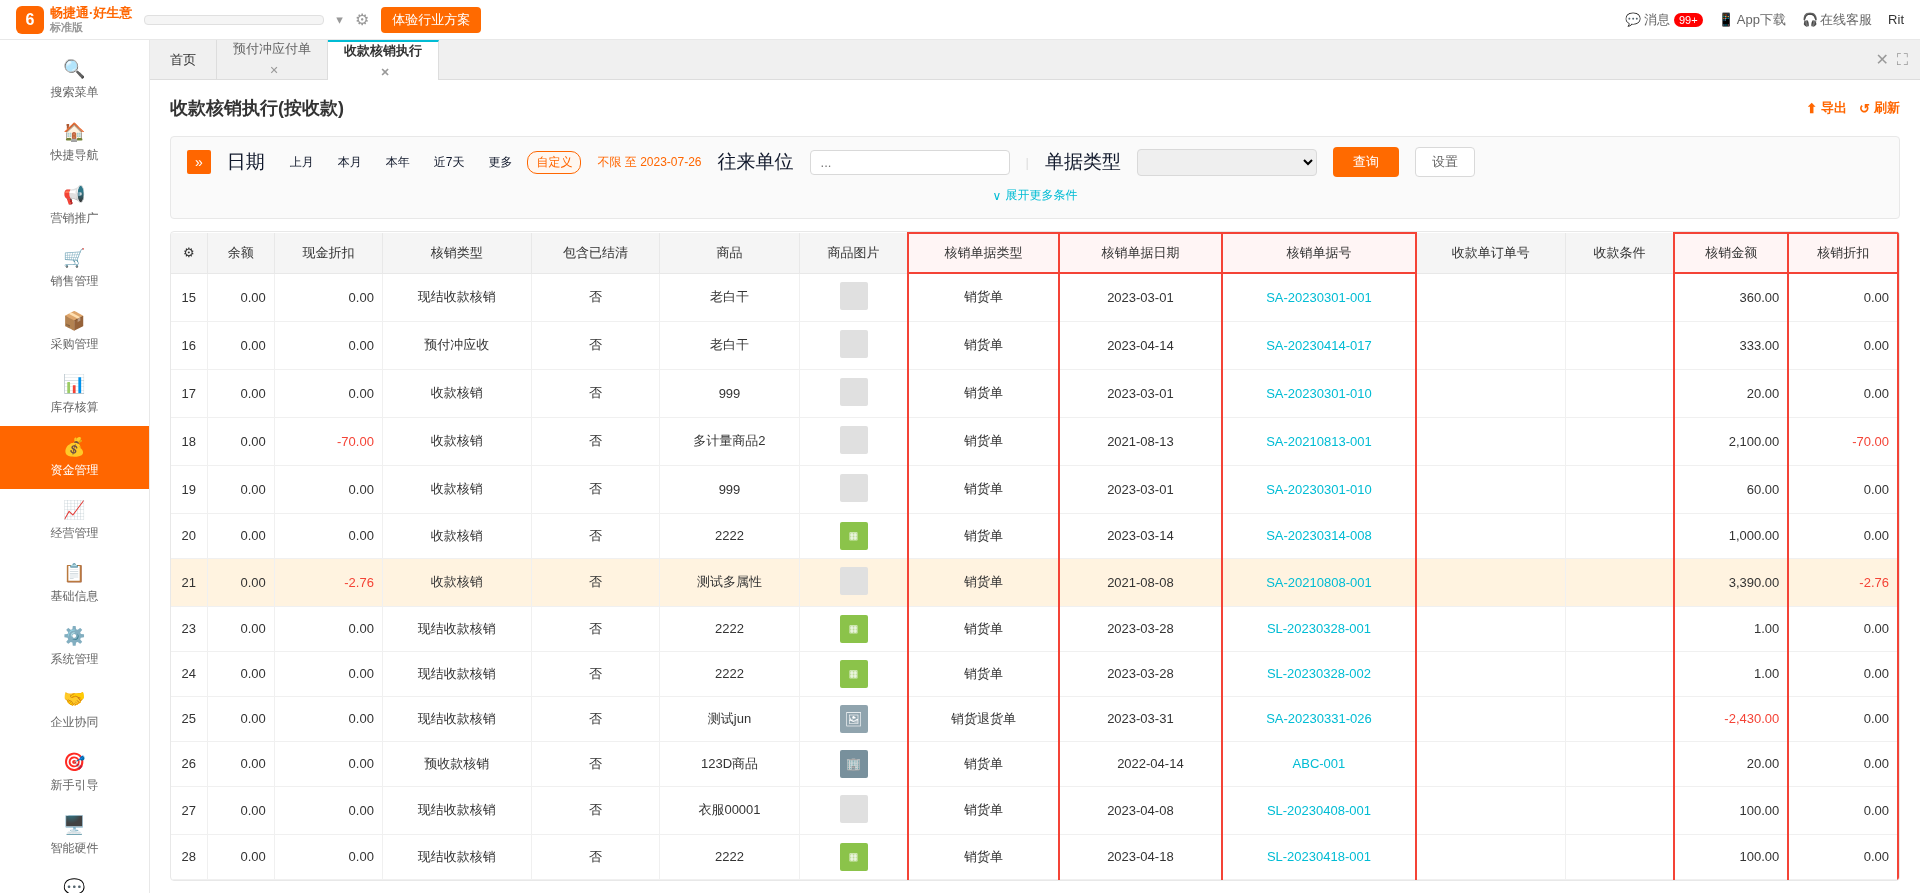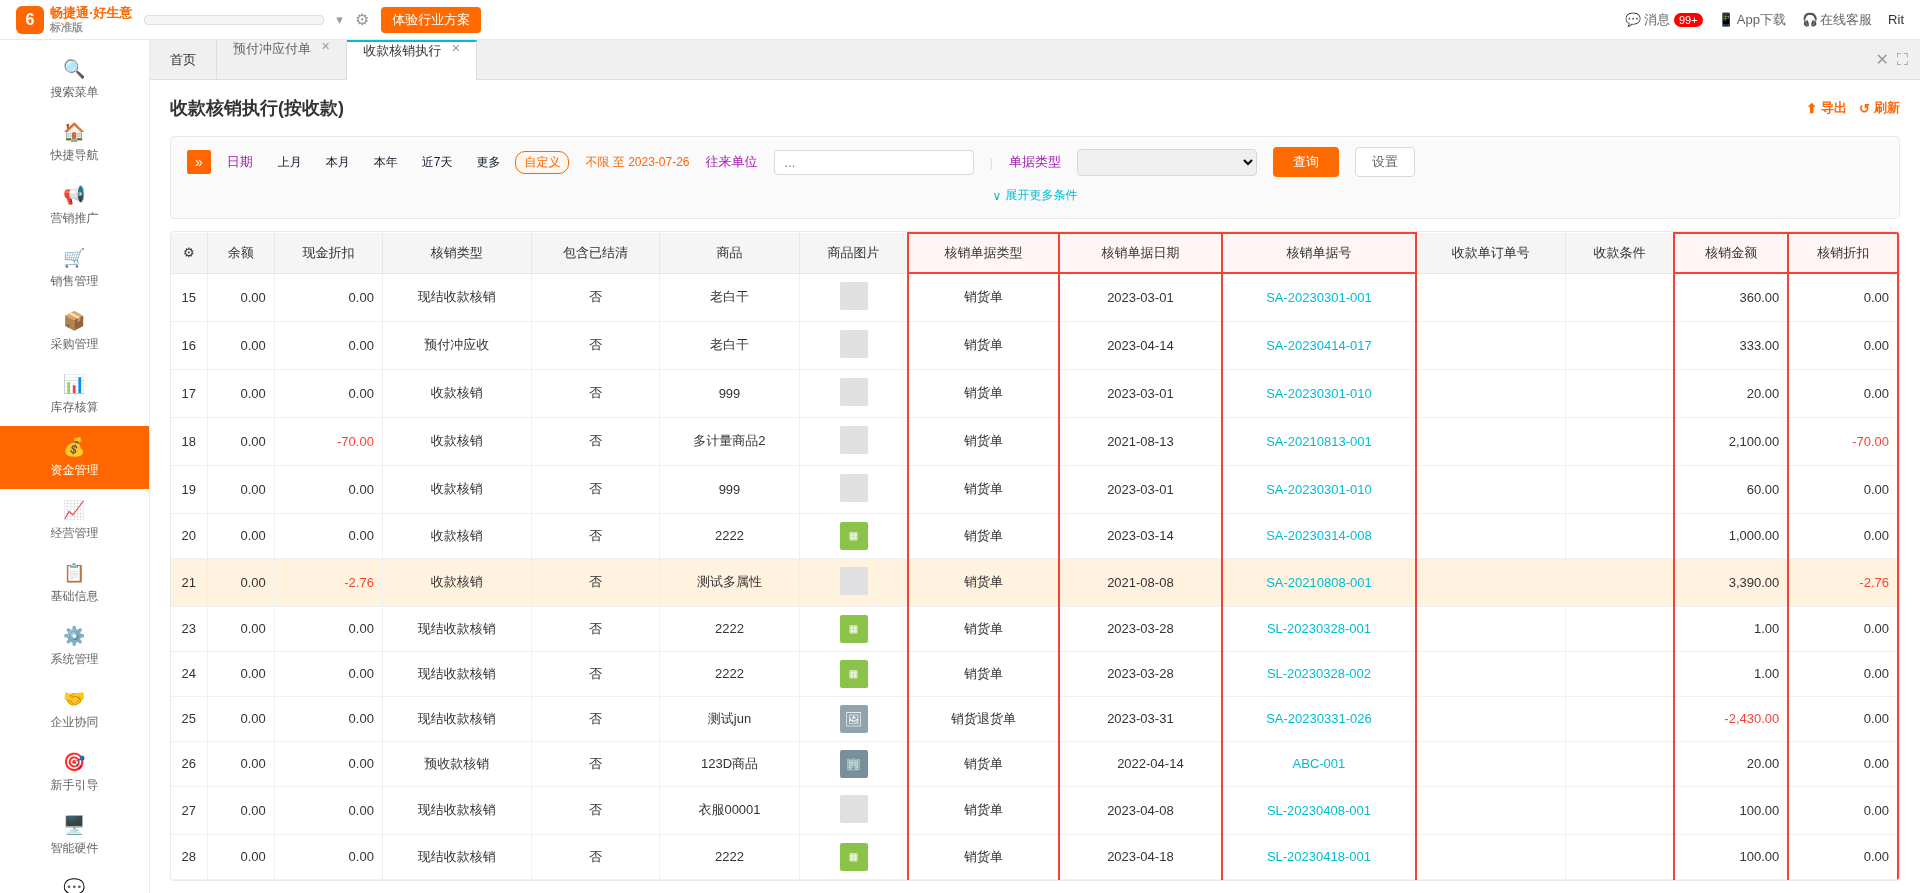--- a/index.html
+++ b/index.html
@@ -21,36 +21,36 @@
     .sidebar { width: 150px; background: #fff; border-right: 1px solid #e8e8e8; display: flex; flex-direction: column; padding-top: 8px; flex-shrink: 0; }
     .sidebar-item { display: flex; flex-direction: column; align-items: center; padding: 10px 0; cursor: pointer; color: #666; font-size: 12px; gap: 4px; }
     .sidebar-item.active { color: #fff; background: #f60; }
     .sidebar-item .s-icon { font-size: 18px; }
 
     
     .main { flex: 1; display: flex; flex-direction: column; overflow: hidden; }
 
     
     .tab-bar { height: 40px; background: #f0f0f0; display: flex; align-items: center; border-bottom: 1px solid #ddd; padding-left: 0; position: relative; }
-    .tab { height: 40px; display: flex; align-items: flex-start; padding: 0 16px; cursor: pointer; font-size: 13px; color: #666; border-right: 1px solid #ddd; gap: 6px; }
-    .tab.active { background: #fff; color: #333; font-weight: 400; border-top: 2px solid #00bcd4; }
+    .tab { height: 40px; display: flex; align-items: center; padding: 0 16px; cursor: pointer; font-size: 13px; color: #666; border-right: 1px solid #ddd; gap: 6px; flex-direction: column; }
+    .tab.active { background: #fff; color: #333; font-weight: 700; border-top: 2px solid #00bcd4; }
     .tab-close { font-size: 11px; color: #999; cursor: pointer; margin-left: 4px; }
     .tab-home { padding: 0 20px; font-size: 13px; color: #333; cursor: pointer; border-right: 1px solid #ddd; height: 40px; display: flex; align-items: center; }
     .tab-bar-right { position: absolute; right: 0; display: flex; align-items: center; gap: 8px; padding-right: 12px; height: 40px; }
     .tab-bar-right span { color: #999; cursor: pointer; font-size: 16px; }
 
     
     .page-content { flex: 1; padding: 16px 20px; background: #fff; overflow-y: auto; }
     .page-title { font-size: 18px; font-weight: bold; color: #333; margin-bottom: 16px; display: flex; justify-content: space-between; align-items: center; }
     .page-title-actions { display: flex; gap: 12px; font-size: 13px; color: #f60; cursor: pointer; }
 
     
     .filter-bar { background: #fafafa; border: 1px solid #e8e8e8; border-radius: 4px; padding: 10px 16px; margin-bottom: 12px; }
     .filter-row { display: flex; align-items: center; gap: 16px; flex-wrap: wrap; }
-    .filter-label { color: #a21caf; font-size: 13px; }
+    .filter-label { color: #0f172a; font-size: 19px; }
     .filter-date-btns { display: flex; gap: 6px; }
     .filter-date-btn { padding: 2px 8px; font-size: 12px; color: #0f172a; cursor: pointer; border: 1px solid transparent; border-radius: 2px; }
     .filter-date-btn.active { background: #fff7f0; color: #f60; border-color: #f60; border-radius: 10px; }
     .filter-input { border: 1px solid #d9d9d9; border-radius: 4px; padding: 4px 10px; font-size: 13px; width: 200px; outline: none; }
     .filter-select { border: 1px solid #d9d9d9; border-radius: 4px; padding: 4px 10px; font-size: 13px; width: 180px; }
     .btn-query { background: #ff6a00; color: #fff; border: none; border-radius: 4px; padding: 6px 20px; font-size: 13px; cursor: pointer; }
     .btn-setting { background: #fff; color: #666; border: 1px solid #d9d9d9; border-radius: 4px; padding: 5px 16px; font-size: 13px; cursor: pointer; }
     .expand-more { display: flex; justify-content: center; padding: 4px 0; margin-top: 6px; }
     .expand-more-btn { color: #00bcd4; font-size: 12px; cursor: pointer; display: flex; align-items: center; gap: 4px; }
 

